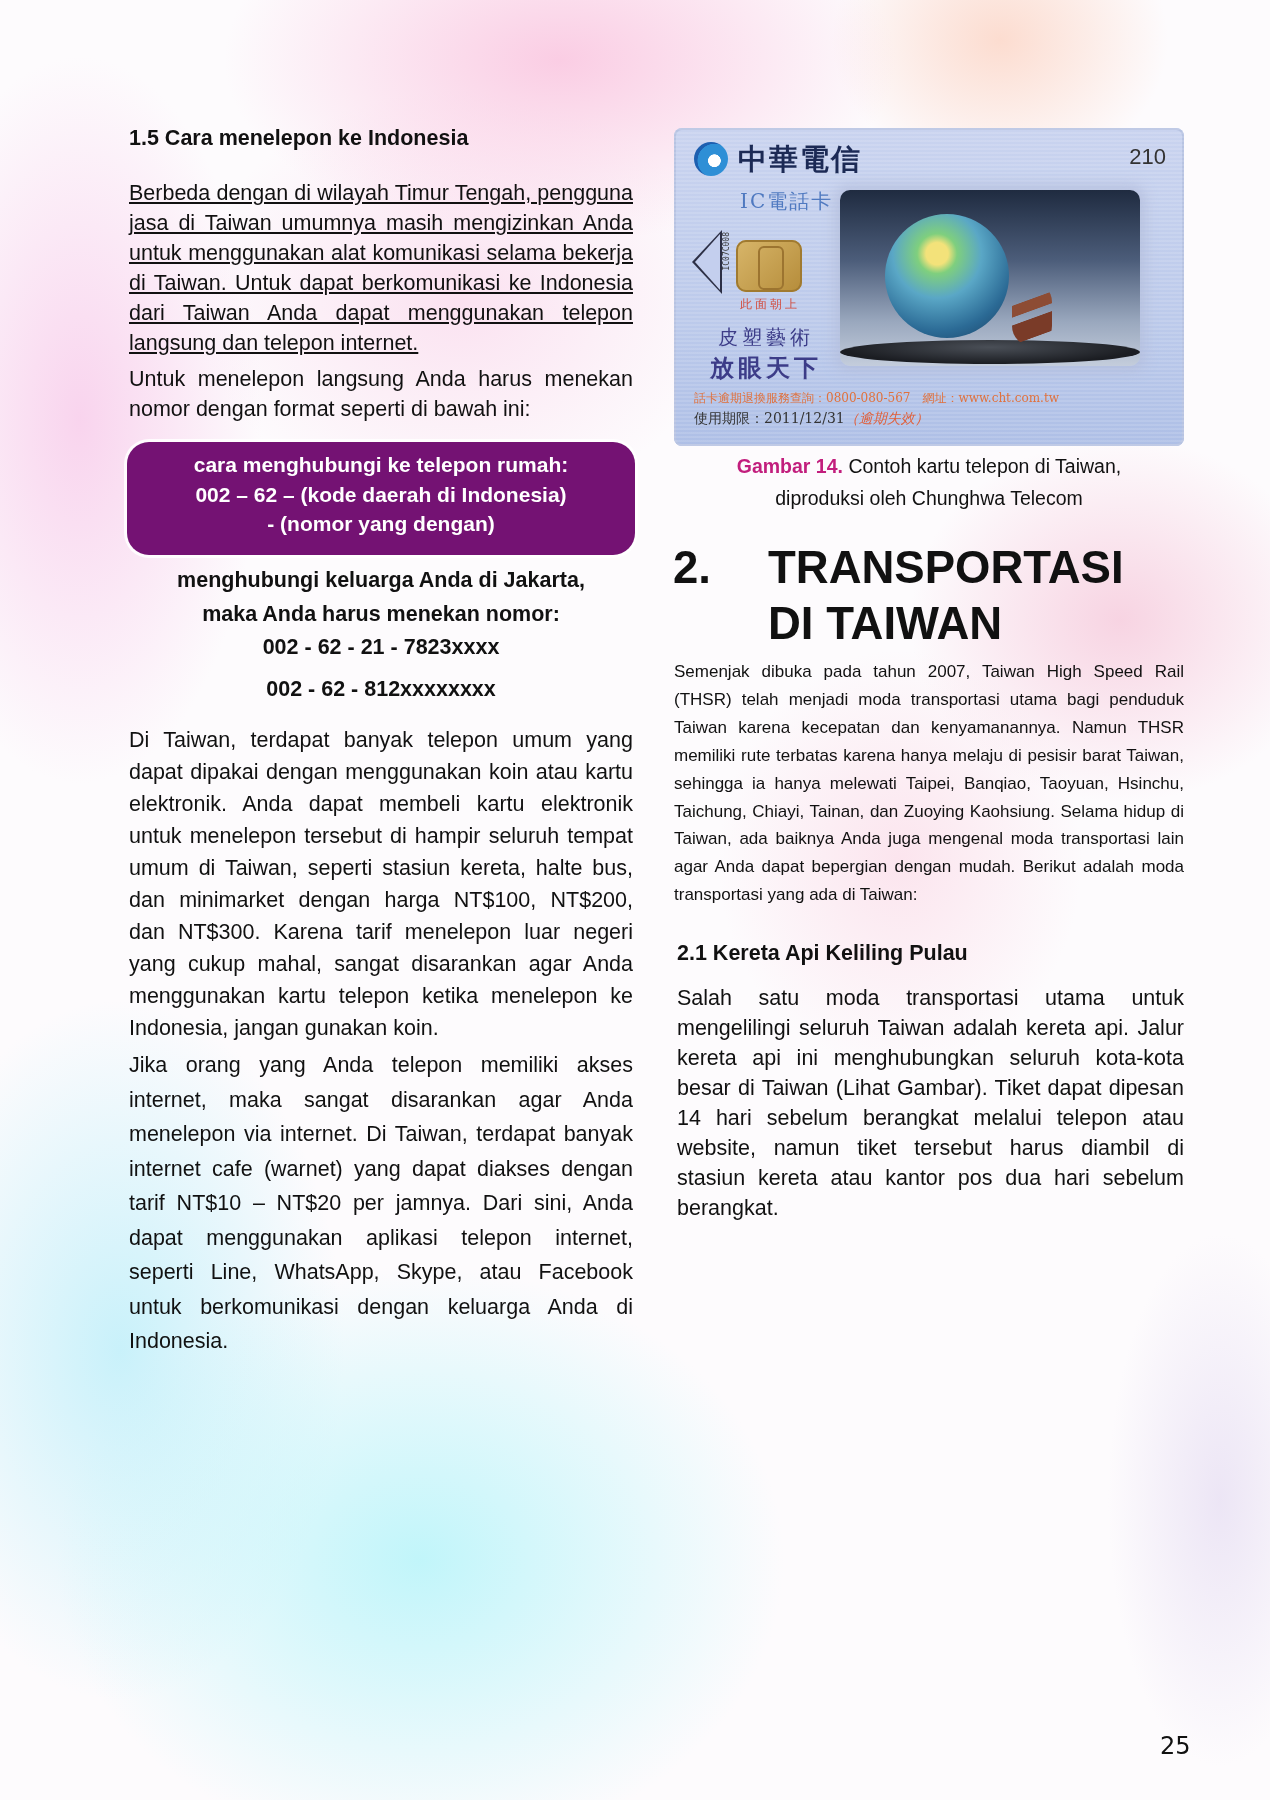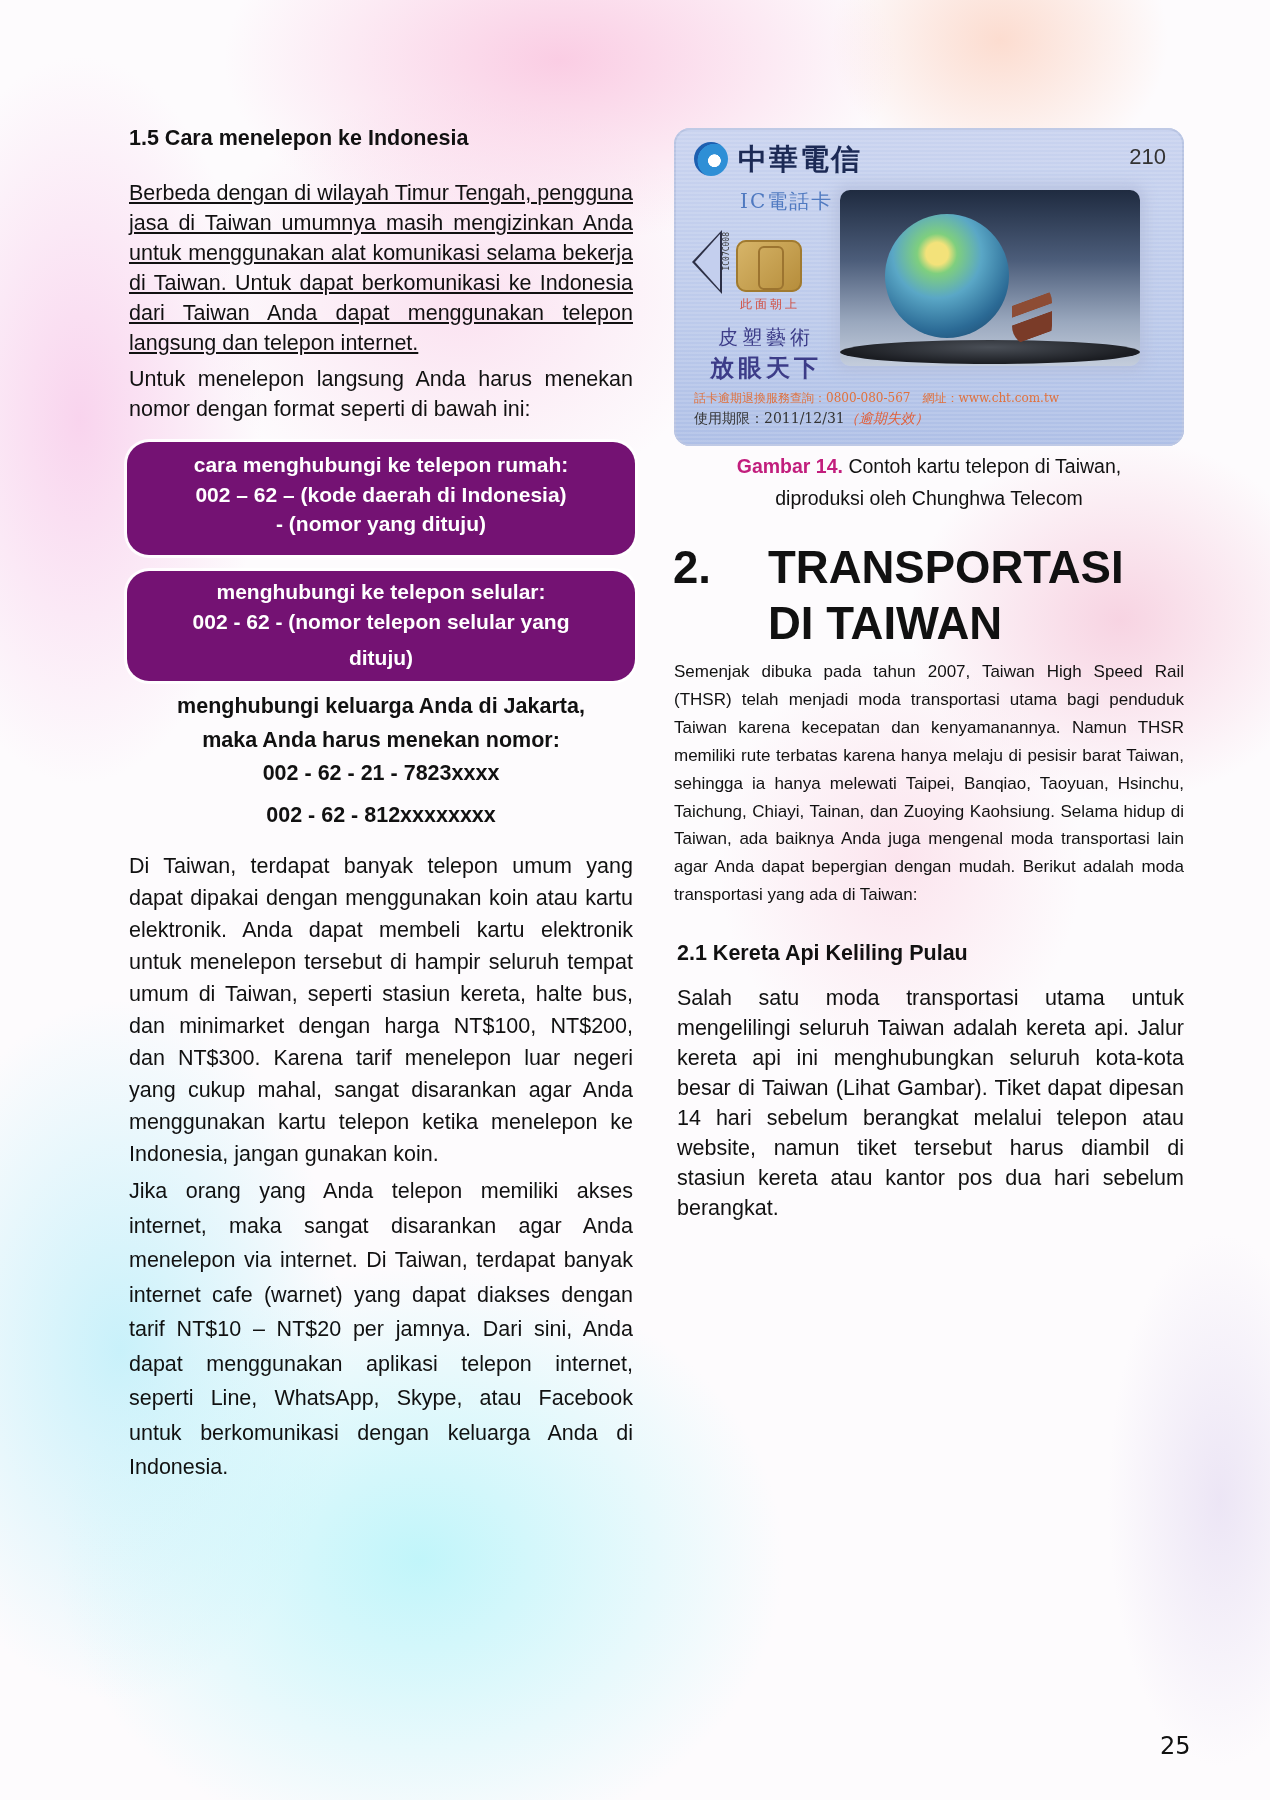--- a/index.html
+++ b/index.html
@@ -48,21 +48,21 @@
   .callout.c2 { margin-top: 16px; margin-left: -2px; width: 508px; height: 110px; padding-top: 6px; line-height: 30px; }
   .callout .last-line { line-height: 42px; display: block; }
 
   .example { text-align: center; font-weight: bold; font-size: 21.5px; line-height: 33.5px; margin-top: 9px; }
   .example .num { display: block; }
   .example .num2 { display: block; margin-top: 8px; }
 
   .card {
     position: relative;
     width: 510px; height: 318px;
-    border-radius: 16px;
+    border-radius: 8px;
     background: linear-gradient(180deg, #c9d3ef 0%, #bccaeb 60%, #aebfe6 100%);
     box-shadow: 0 0 0 2px #b7c3e2 inset;
     overflow: hidden;
   }
   .card .stripes {
     position: absolute; inset: 0;
     background: repeating-linear-gradient(0deg, rgba(255,255,255,0.12) 0 2px, rgba(255,255,255,0) 2px 4px);
   }
   .card .logo { position: absolute; left: 20px; top: 14px; width: 34px; height: 34px; border-radius: 50%;
     background: radial-gradient(circle at 60% 55%, #ffffff 0 22%, #2e8fd6 24% 60%, #1d5fb0 62% 100%); }
@@ -112,28 +112,23 @@
 <div class="col-left">
   <h3 class="h3">1.5 Cara menelepon ke Indonesia</h3>
 
   <p class="para lh30" style="margin-top:26px;text-decoration:underline;">Berbeda dengan di wilayah Timur Tengah, pengguna jasa di Taiwan umumnya masih mengizinkan Anda untuk menggunakan alat komunikasi selama bekerja di Taiwan. Untuk dapat berkomunikasi ke Indonesia dari Taiwan Anda dapat menggunakan telepon langsung dan telepon internet.</p>
 
   <p class="para lh30" style="margin-top:6px;">Untuk menelepon langsung Anda harus menekan nomor dengan format seperti di bawah ini:</p>
 
   <div class="callout c1">
     <span style="display:block">cara menghubungi ke telepon rumah:</span>
     <span style="display:block">002 – 62 – (kode daerah di Indonesia)</span>
-    <span style="display:block">- (nomor yang dituju)</span>
+    <span style="display:block">- (nomor yang dengan)</span>
   </div>
 
-  <div class="callout c2">
-    <span style="display:block">menghubungi ke telepon selular:</span>
-    <span style="display:block">002 - 62 - (nomor telepon selular yang</span>
-    <span class="last-line">dituju)</span>
-  </div>
 
   <div class="example">
     <span style="display:block">menghubungi keluarga Anda di Jakarta,</span>
     <span style="display:block">maka Anda harus menekan nomor:</span>
     <span class="num">002 - 62 - 21 - 7823xxxx</span>
     <span class="num2">002 - 62 - 812xxxxxxxx</span>
   </div>
 
   <p class="para lh32" style="margin-top:18px;">Di Taiwan, terdapat banyak telepon umum yang dapat dipakai dengan menggunakan koin atau kartu elektronik. Anda dapat membeli kartu elektronik untuk menelepon tersebut di hampir seluruh tempat umum di Taiwan, seperti stasiun kereta, halte bus, dan minimarket dengan harga NT$100, NT$200, dan NT$300. Karena tarif menelepon luar negeri yang cukup mahal, sangat disarankan agar Anda menggunakan kartu telepon ketika menelepon ke Indonesia, jangan gunakan koin.</p>
 

